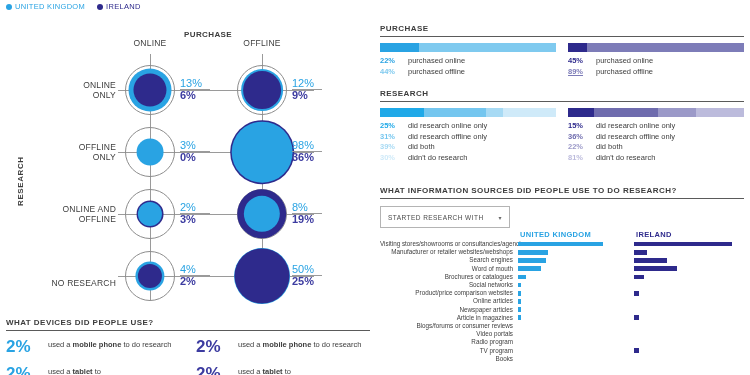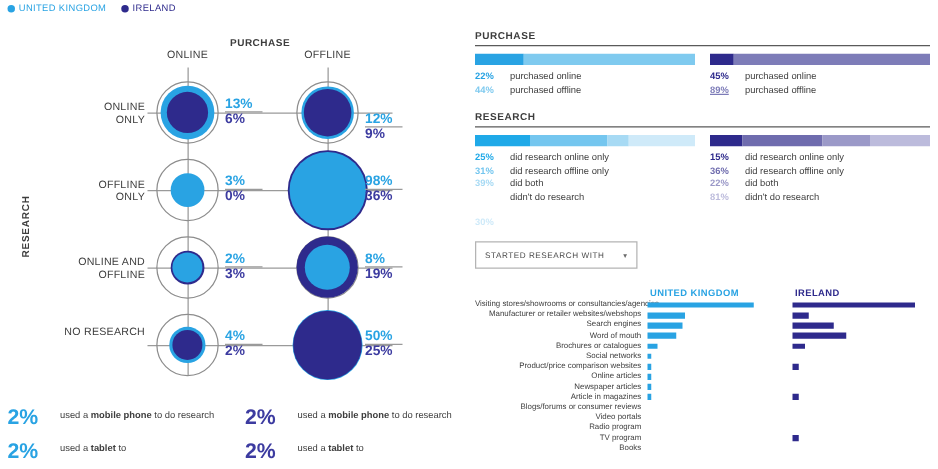--- a/index.html
+++ b/index.html
@@ -52,21 +52,21 @@
   .gridline.h { height: 1px; }
   .ring {
     position: absolute; border-radius: 50%;
     border: 1px solid #8d8d8d; background: transparent;
     transform: translate(-50%, -50%);
   }
   .bub { position: absolute; border-radius: 50%; transform: translate(-50%, -50%); }
   .bub.uk { background: #29A3E3; }
   .bub.ie { background: #2E2A8C; }
   .vals { position: absolute; line-height: 11px; white-space: nowrap; }
-  .val-uk { font-size: 11px; font-weight: bold; color: #29A3E3; }
+  .val-uk { font-size: 11px; font-weight: normal; color: #29A3E3; }
   .val-ie { font-size: 11px; font-weight: bold; color: #3C3BA0; }
   .val-sep { height: 1px; background: #9a9a9a; width: 30px; }
 
   
   .devices { position: absolute; left: 6px; top: 318px; width: 364px; }
   .dev-grid { display: flex; gap: 16px; margin-top: 6px; }
   .dev-col { width: 174px; }
   .dev-row { display: flex; align-items: flex-start; gap: 8px; margin-bottom: 7px; }
   .dev-pct { font-size: 17px; font-weight: bold; width: 34px; }
   .dev-pct.uk { color: #29A3E3; }
@@ -132,39 +132,39 @@
 
   <div class="left-panel">
     <div class="matrix-wrap" id="matrix">
         <div class="axis-top-label" style="left: 178px; top: 2px;">PURCHASE</div>
         <div class="axis-left-label" style="left: 10px; top: 178px;">RESEARCH</div>
         <div class="col-head" style="left: 104px; top: 10px;">ONLINE</div>
         <div class="col-head" style="left: 216px; top: 10px;">OFFLINE</div>
         <div class="row-head" style="left: 18px; top: 52px;">ONLINE<br>ONLY</div>
         <div class="row-head" style="left: 18px; top: 114px;">OFFLINE<br>ONLY</div>
         <div class="row-head" style="left: 18px; top: 176px;">ONLINE AND<br>OFFLINE</div>
-        <div class="row-head" style="left: 18px; top: 232px;">NO RESEARCH</div>
+        <div class="row-head" style="left: 18px; top: 250px;">NO RESEARCH</div>
         <div class="gridline v" style="left: 144px; top: 26px; height: 246px;"></div>
         <div class="gridline v" style="left: 256px; top: 26px; height: 246px;"></div>
         <div class="gridline h" style="left: 112px; top: 62px; width: 196px;"></div>
         <div class="gridline h" style="left: 112px; top: 124px; width: 196px;"></div>
         <div class="gridline h" style="left: 112px; top: 186px; width: 196px;"></div>
         <div class="gridline h" style="left: 112px; top: 248px; width: 196px;"></div>
         <div class="ring" style="width: 50px; height: 50px; left: 144px; top: 62px;"></div>
         <div class="bub uk" style="width: 43.0077px; height: 43.0077px; left: 144px; top: 62px;"></div>
         <div class="bub ie" style="width: 33.0656px; height: 33.0656px; left: 144px; top: 62px;"></div>
         <div class="vals" style="left: 174px; top: 50px;">
           <div class="val-uk">13%</div>
           <div class="val-sep"></div>
           <div class="val-ie">6%</div>
         </div>
         <div class="ring" style="width: 50px; height: 50px; left: 256px; top: 62px;"></div>
         <div class="bub uk" style="width: 41.7913px; height: 41.7913px; left: 256px; top: 62px;"></div>
         <div class="bub ie" style="width: 37.8px; height: 37.8px; left: 256px; top: 62px;"></div>
-        <div class="vals" style="left: 286px; top: 62px;">
+        <div class="vals" style="left: 286px; top: 50px;">
           <div class="val-uk">12%</div>
           <div class="val-sep"></div>
           <div class="val-ie">9%</div>
         </div>
         <div class="ring" style="width: 50px; height: 50px; left: 144px; top: 124px;"></div>
         <div class="bub uk" style="width: 26.8956px; height: 26.8956px; left: 144px; top: 124px;"></div>
         <div class="vals" style="left: 174px; top: 112px;">
           <div class="val-uk">3%</div>
           <div class="val-sep"></div>
           <div class="val-ie">0%</div>
@@ -206,20 +206,21 @@
         <div class="bub ie" style="width: 55px; height: 55px; left: 256px; top: 248px;"></div>
         <div class="vals" style="left: 286px; top: 236px;">
           <div class="val-uk">50%</div>
           <div class="val-sep"></div>
           <div class="val-ie">25%</div>
         </div>
       </div>
   </div>
 
   <div class="devices">
+    <div class="sec-title">WHAT DEVICES DID PEOPLE USE?</div>
     <div class="dev-grid">
       <div class="dev-col" id="dev-uk">
           <div class="dev-row">
             <div class="dev-pct uk">2%</div>
             <div class="dev-txt">used a <b>mobile phone</b> to do research</div>
           </div>
           <div class="dev-row">
             <div class="dev-pct uk">2%</div>
             <div class="dev-txt">used a <b>tablet</b> to</div>
           </div>
@@ -290,21 +291,21 @@
             </div>
             <div class="bl-row">
               <div class="bl-pct" style="color: rgb(116, 198, 239);">31%</div>
               <div class="bl-lab">did research offline only</div>
             </div>
             <div class="bl-row">
               <div class="bl-pct" style="color: rgb(167, 218, 244);">39%</div>
               <div class="bl-lab">did both</div>
             </div>
             <div class="bl-row">
-              <div class="bl-pct" style="color: rgb(207, 234, 249); margin-top: 20px;">30%</div>
+              <div class="bl-pct" style="color: rgb(207, 234, 249);">30%</div>
               <div class="bl-lab">didn't do research</div>
             </div>
           </div>
       </div>
       <div class="col">
         <div class="stack-bar" id="rb-ie">
             <div style="width: 15%; background: rgb(46, 42, 140);"></div>
             <div style="width: 36%; background: rgb(111, 108, 174);"></div>
             <div style="width: 22%; background: rgb(155, 153, 200);"></div>
             <div style="width: 27%; background: rgb(188, 187, 220);"></div>
@@ -325,20 +326,21 @@
             <div class="bl-row">
               <div class="bl-pct" style="color: rgb(188, 187, 220);">81%</div>
               <div class="bl-lab">didn't do research</div>
             </div>
           </div>
       </div>
     </div>
   </div>
 
   <div class="sources">
+    <div class="sec-title">WHAT INFORMATION SOURCES DID PEOPLE USE TO DO RESEARCH?</div>
     <div class="dropdown">
       <span>STARTED RESEARCH WITH</span>
       <span class="caret">▾</span>
     </div>
     <div class="src-heads">
       <div class="src-head uk">UNITED KINGDOM</div>
       <div class="src-head ie">IRELAND</div>
     </div>
     <div class="src-rows" id="src-rows">
         <div class="src-row">

